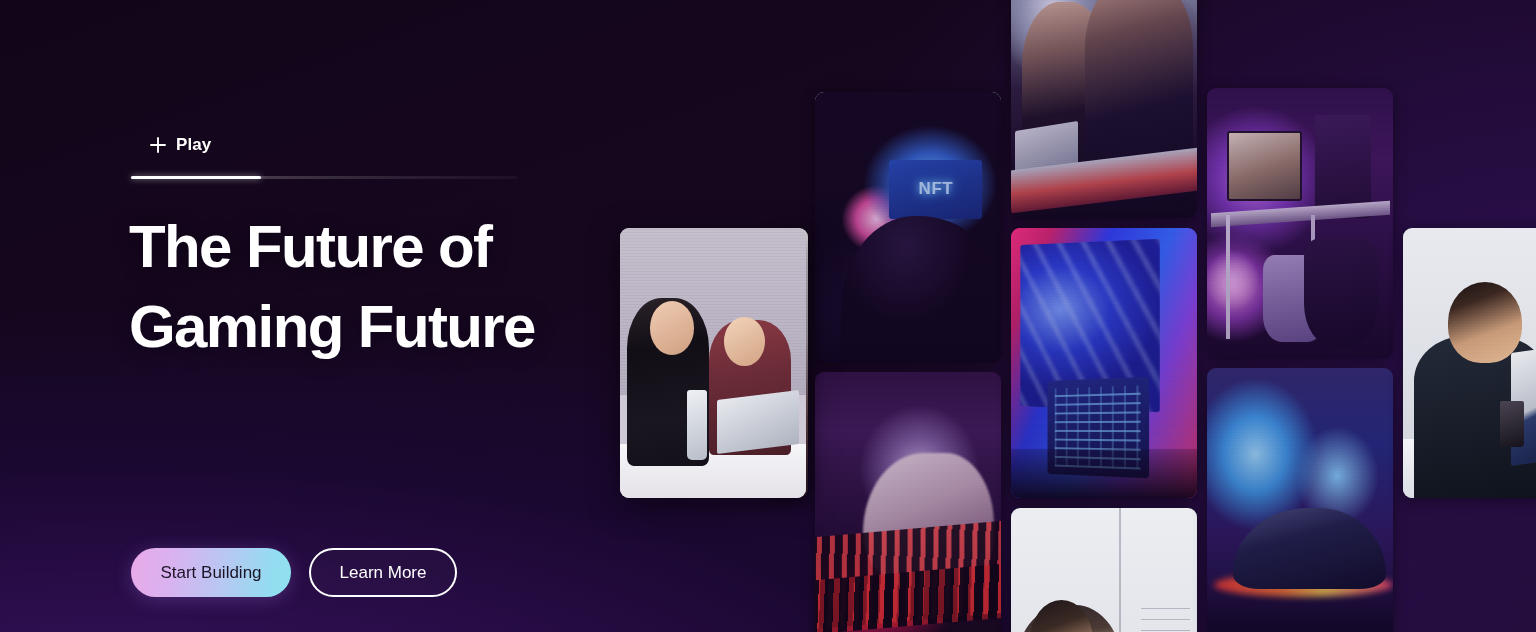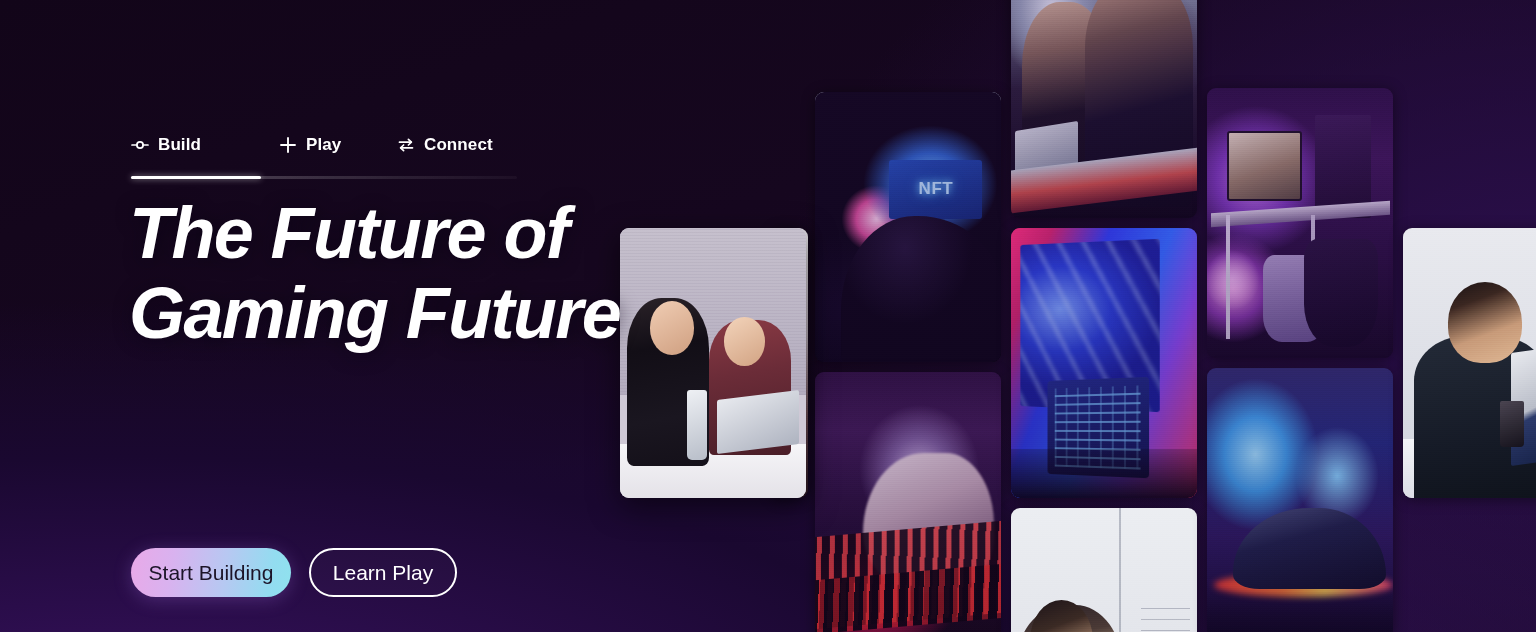--- a/index.html
+++ b/index.html
@@ -426,29 +426,28 @@
     left: 0; top: 0;
     width: 130px; height: 3px;
     background: #ffffff;
     border-radius: 2px;
     box-shadow: 0 0 6px rgba(255,255,255,.55);
   }
 
   
   .headline {
     position: absolute;
-    top: 193px; left: -2px;
+    top: 207px; left: -2px;
     width: 600px;
     color: #ffffff;
-    font-size: 72px;
+    font-size: 60px;
     line-height: 80px;
     font-weight: 800;
     letter-spacing: -1.6px;
     text-shadow: 0 2px 18px rgba(10,2,20,.6);
-    font-style: italic;
   }
 
   
   .lede {
     position: absolute;
     top: 404px; left: 0;
     width: 596px;
     color: #f1eef4;
     font-size: 16.5px;
     line-height: 30px;
@@ -463,21 +462,21 @@
     display: flex;
     align-items: center;
     gap: 18px;
   }
   .btn {
     display: inline-flex;
     align-items: center;
     justify-content: center;
     height: 49px;
     border-radius: 26px;
-    font-size: 21px;
+    font-size: 17px;
     font-weight: 500;
     cursor: pointer;
     user-select: none;
     white-space: nowrap;
   }
   .btn-primary {
     width: 160px;
     color: #1c1428;
     background: linear-gradient(100deg, #e9a9e8 0%, #d9b2ef 26%, #b7c8f2 58%, #93dcf0 86%, #8fe2ee 100%);
     border: none;
@@ -603,63 +602,42 @@
       <div class="lap"></div>
       <div class="bottle"></div>
     </div>
     <div class="ph-grain"></div>
   </div>
 
   <div class="content">
 
     <div class="tabs">
 
-      <div class="tab tab-build">
-        <span class="ticon">
-          <svg width="18" height="18" viewBox="0 0 18 18">
-            <line x1="1" y1="9" x2="5.6" y2="9" stroke="#ffffff" stroke-width="1.7" stroke-linecap="round"></line>
-            <line x1="12.4" y1="9" x2="17" y2="9" stroke="#ffffff" stroke-width="1.7" stroke-linecap="round"></line>
-            <circle cx="9" cy="9" r="3.1" fill="none" stroke="#ffffff" stroke-width="1.8"></circle>
-          </svg>
-        </span>
-        <span>Build</span>
-      </div>
 
       <div class="tab tab-play">
         <span class="ticon">
           <svg width="18" height="18" viewBox="0 0 18 18">
             <line x1="9" y1="2" x2="9" y2="16" stroke="#ffffff" stroke-width="1.9" stroke-linecap="round"></line>
             <line x1="2" y1="9" x2="16" y2="9" stroke="#ffffff" stroke-width="1.9" stroke-linecap="round"></line>
           </svg>
         </span>
         <span>Play</span>
       </div>
 
-      <div class="tab tab-connect">
-        <span class="ticon">
-          <svg width="18" height="18" viewBox="0 0 18 18">
-            <path d="M2.5 6.2 H14" stroke="#ffffff" stroke-width="1.7" stroke-linecap="round" fill="none"></path>
-            <path d="M11.4 3.4 L14.4 6.2 L11.4 9" stroke="#ffffff" stroke-width="1.7" stroke-linecap="round" stroke-linejoin="round" fill="none"></path>
-            <path d="M15.5 11.8 H4" stroke="#ffffff" stroke-width="1.7" stroke-linecap="round" fill="none"></path>
-            <path d="M6.6 9 L3.6 11.8 L6.6 14.6" stroke="#ffffff" stroke-width="1.7" stroke-linecap="round" stroke-linejoin="round" fill="none"></path>
-          </svg>
-        </span>
-        <span>Connect</span>
-      </div>
     </div>
 
     <div class="tab-track">
       <div class="fill"></div>
     </div>
 
     <h1 class="headline">
       <span>The Future of</span><br>
       <span>Gaming Future</span>
     </h1>
 
 
     <div class="ctas">
       <div class="btn btn-primary">Start Building</div>
-      <div class="btn btn-secondary">Learn Play</div>
+      <div class="btn btn-secondary">Learn More</div>
     </div>
 
   </div>
 </div>
 
 </body></html>

